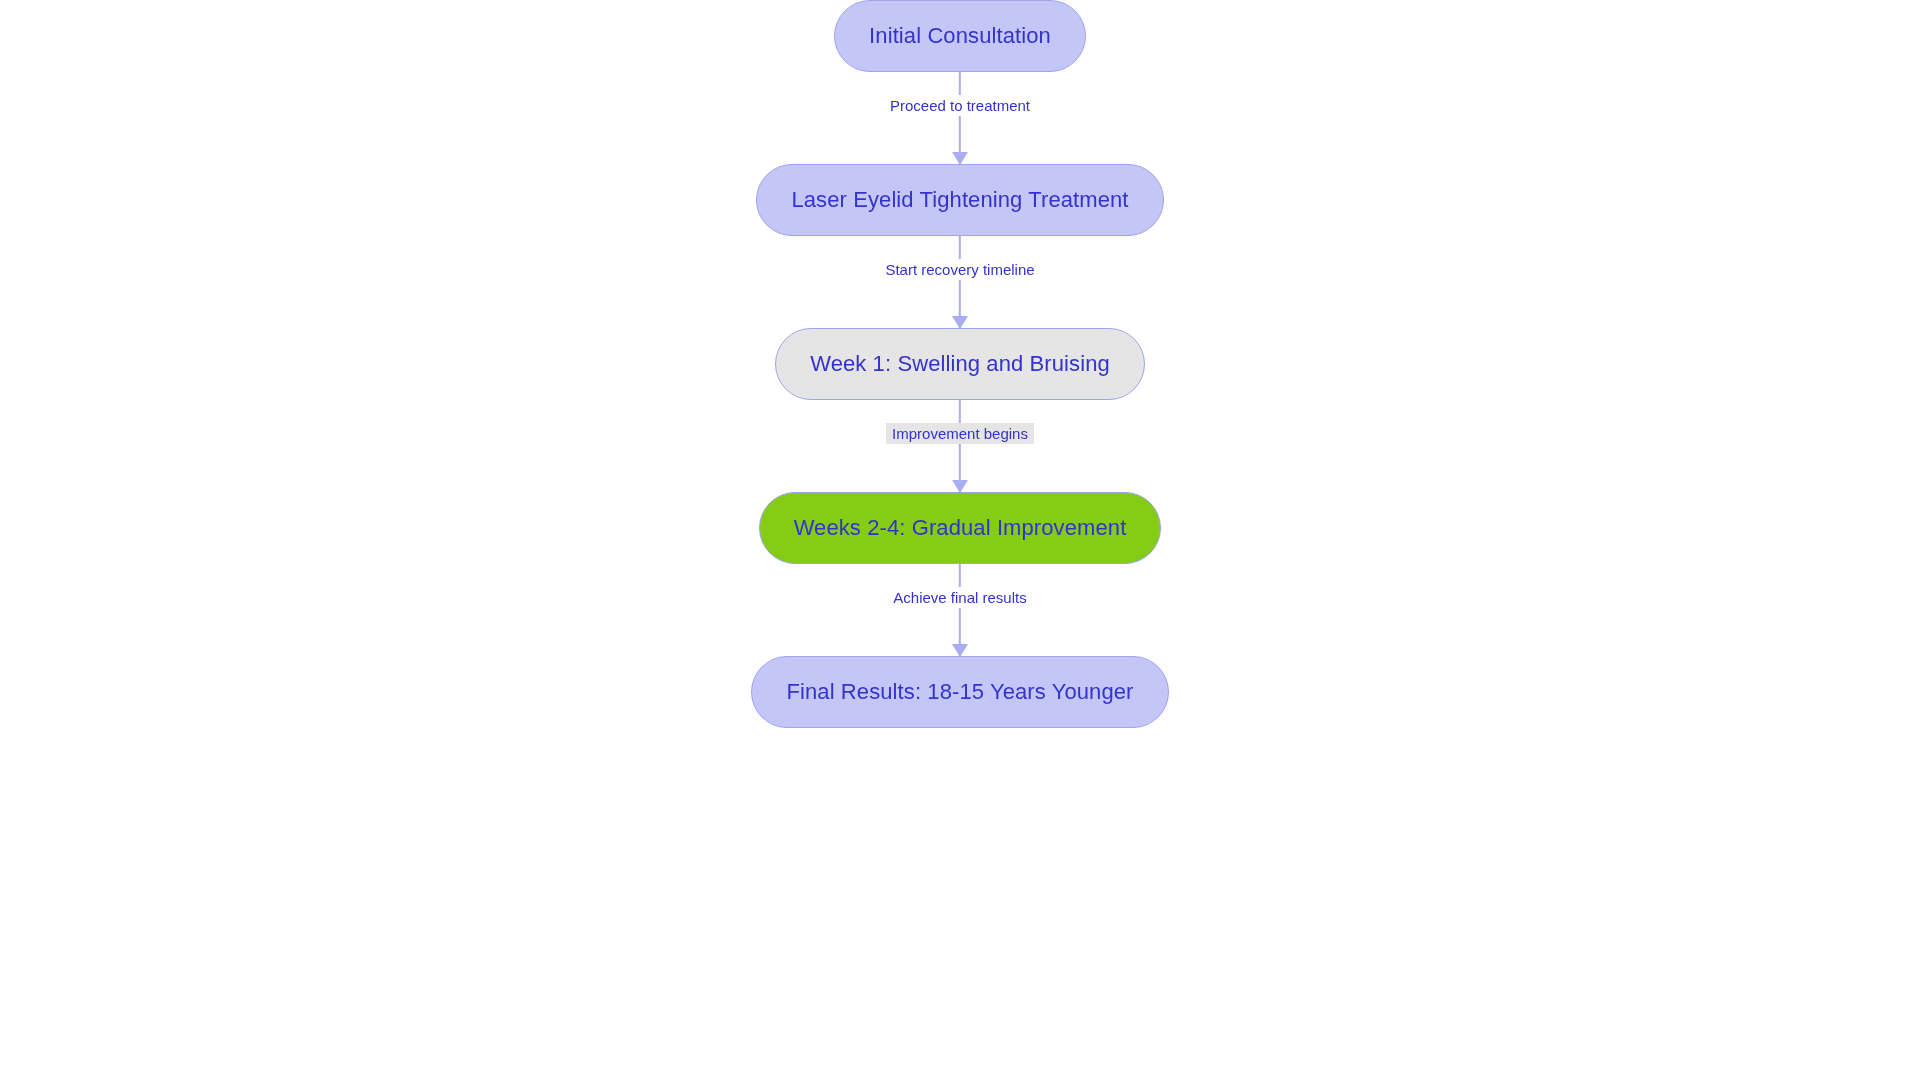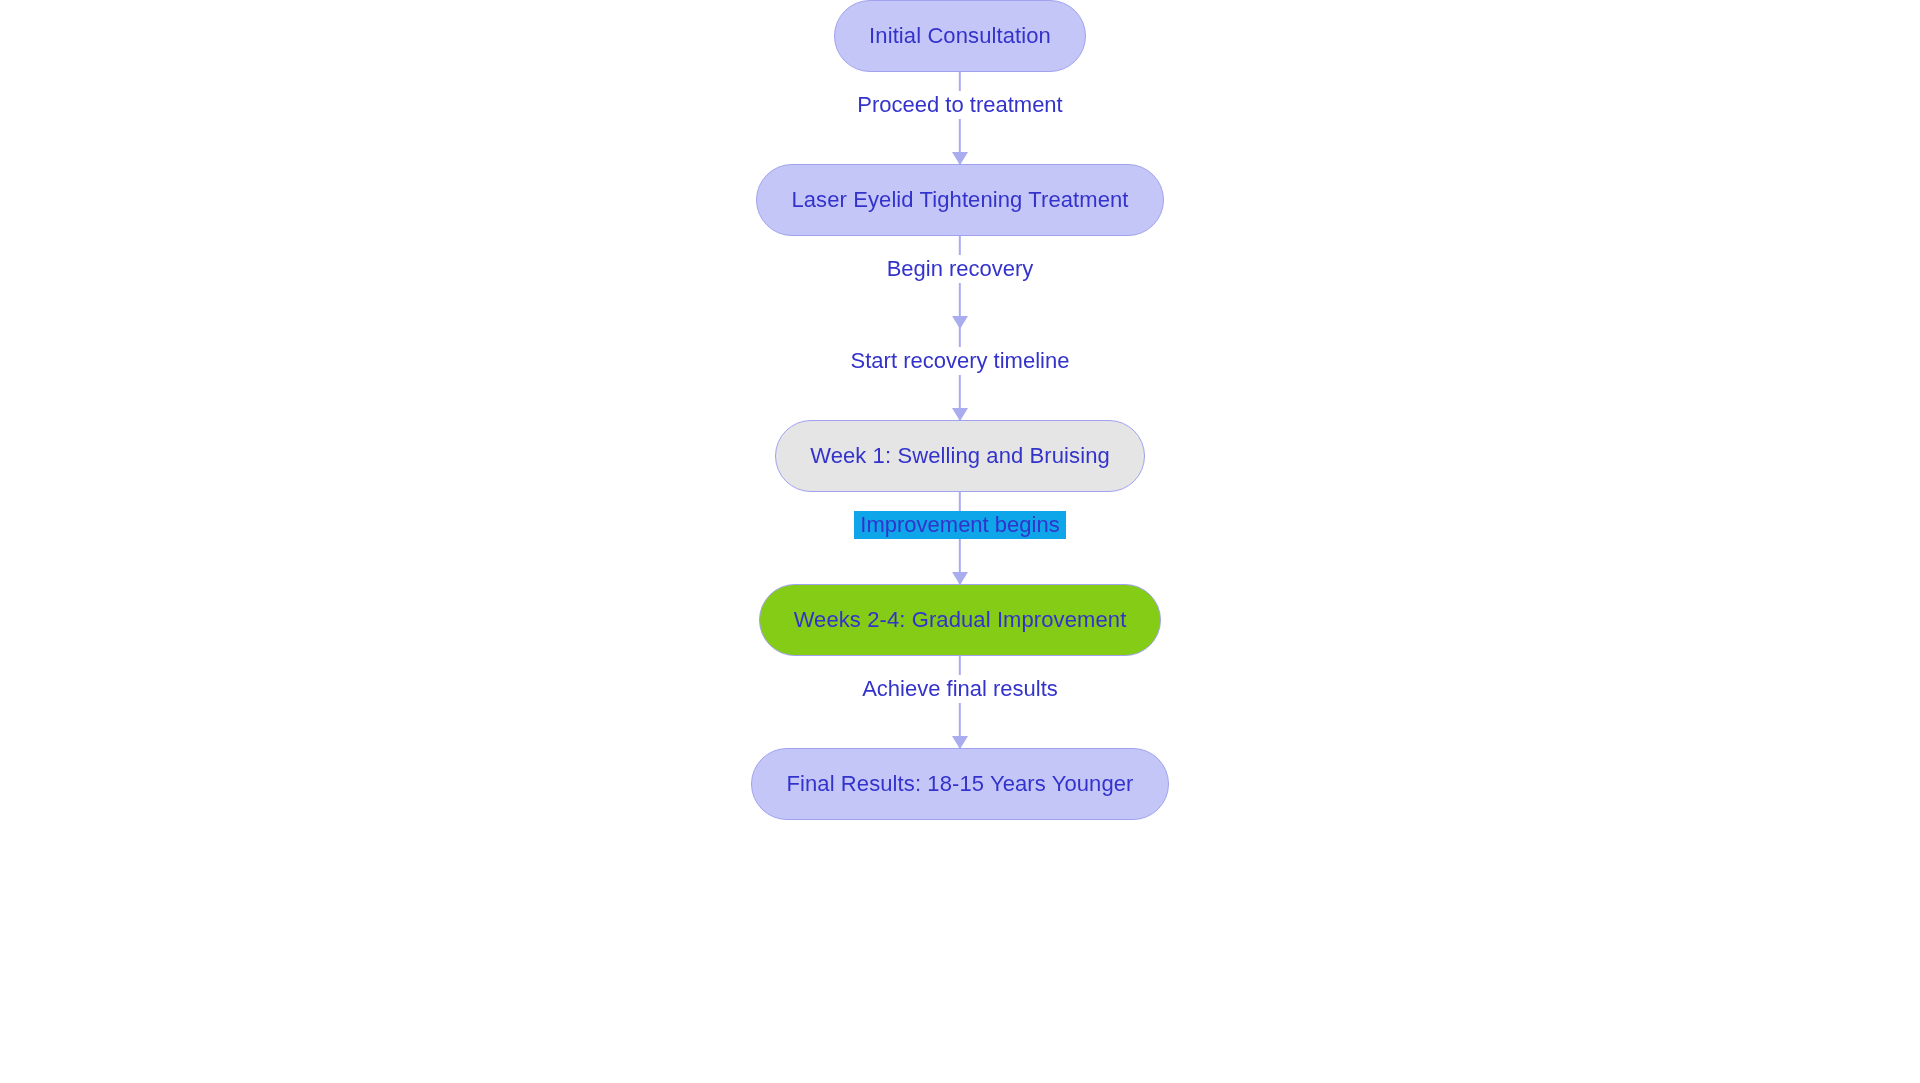--- a/index.html
+++ b/index.html
@@ -86,21 +86,21 @@
     height: 0;
     border-left: 8.5px solid transparent;
     border-right: 8.5px solid transparent;
     border-top: 13px solid #a9acef;
   }
   .edge .edge-text {
     position: relative;
     z-index: 3;
     background: #ffffff;
     color: #3333cc;
-    font-size: 22px;
+    font-size: 15px;
     line-height: 1;
     padding: 3px 6px;
     white-space: nowrap;
     transform: translateY(-13px);
   }
 </style>
 </head>
 <body>
 
 <div id="flow-root" style="background: rgb(255, 255, 255);">
@@ -113,41 +113,36 @@
     <div class="edge">
       <span class="edge-line" style="background: rgb(169, 172, 239);"></span>
       <span class="edge-arrow" style="border-top-color: rgb(169, 172, 239);"></span>
       <span class="edge-text" style="color: rgb(51, 51, 204); background: rgb(255, 255, 255);">Proceed to treatment</span>
     </div>
 
     <div class="node" style="background: rgb(197, 198, 248); border-color: rgb(159, 162, 239); color: rgb(51, 51, 204); justify-content: flex-end;">
       <span class="node-label">Laser Eyelid Tightening Treatment</span>
     </div>
 
-    <div class="edge">
-      <span class="edge-line" style="background: rgb(169, 172, 239);"></span>
-      <span class="edge-arrow" style="border-top-color: rgb(169, 172, 239);"></span>
-      <span class="edge-text" style="color: rgb(51, 51, 204); background: rgb(255, 255, 255);">Begin recovery</span>
-    </div>
 
 
     <div class="edge">
       <span class="edge-line" style="background: rgb(169, 172, 239);"></span>
       <span class="edge-arrow" style="border-top-color: rgb(169, 172, 239);"></span>
       <span class="edge-text" style="color: rgb(51, 51, 204); background: rgb(255, 255, 255);">Start recovery timeline</span>
     </div>
 
     <div class="node" style="background: #e5e5e5; border-color: rgb(159, 162, 239); color: rgb(51, 51, 204);">
       <span class="node-label">Week 1: Swelling and Bruising</span>
     </div>
 
     <div class="edge">
       <span class="edge-line" style="background: rgb(169, 172, 239);"></span>
       <span class="edge-arrow" style="border-top-color: rgb(169, 172, 239);"></span>
-      <span class="edge-text" style="color: rgb(51, 51, 204); background: #0ea5e9;">Improvement begins</span>
+      <span class="edge-text" style="color: rgb(51, 51, 204); background: #e5e5e5;">Improvement begins</span>
     </div>
 
     <div class="node" style="background: #84cc16; border-color: rgb(159, 162, 239); color: rgb(51, 51, 204);">
       <span class="node-label">Weeks 2-4: Gradual Improvement</span>
     </div>
 
     <div class="edge">
       <span class="edge-line" style="background: rgb(169, 172, 239);"></span>
       <span class="edge-arrow" style="border-top-color: rgb(169, 172, 239);"></span>
       <span class="edge-text" style="color: rgb(51, 51, 204); background: rgb(255, 255, 255);">Achieve final results</span>

